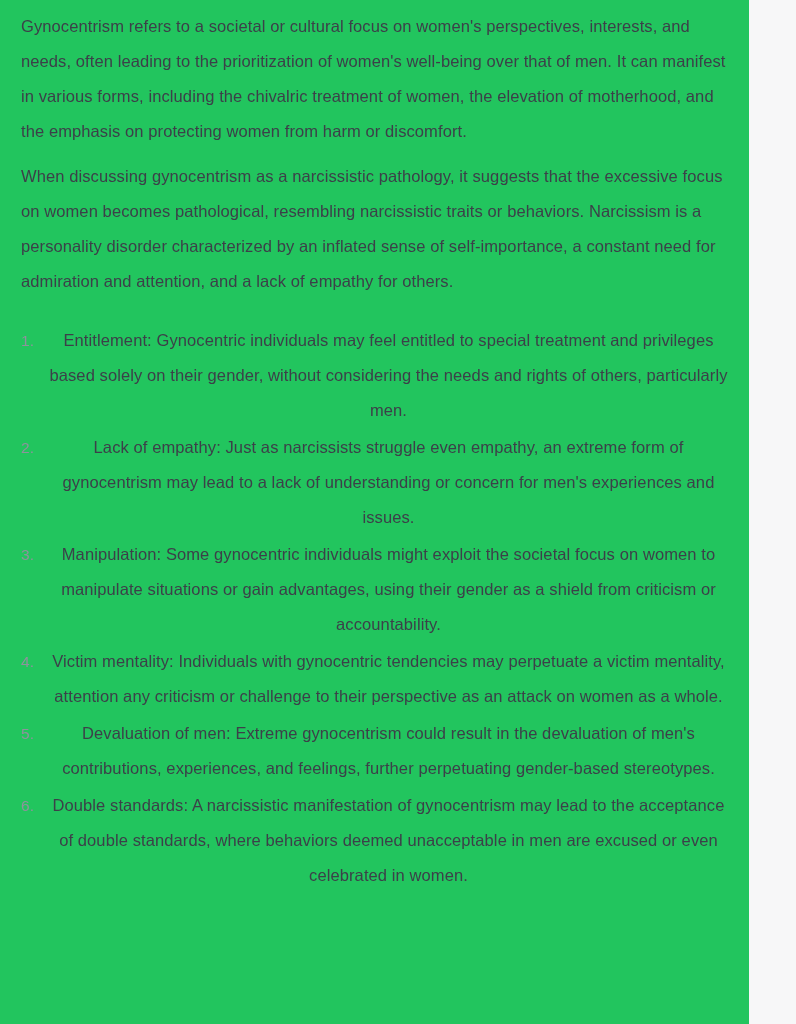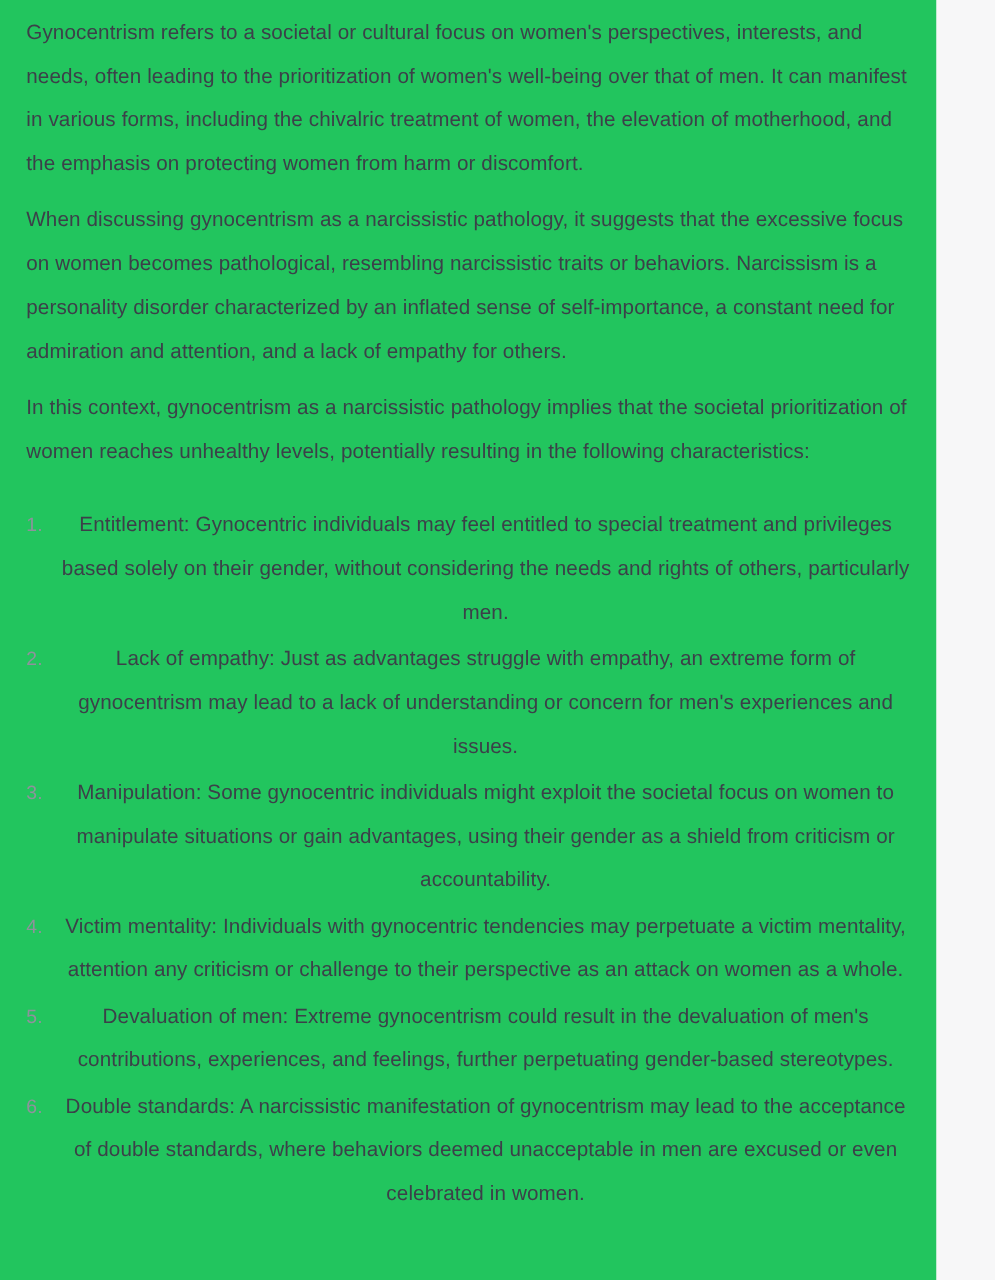--- a/index.html
+++ b/index.html
@@ -85,31 +85,30 @@
 </style>
 </head>
 <body>
 
 <div class="answer-surface">
   <article class="prose">
 
     <div class="paragraph-block">
       <p class="paragraph">Gynocentrism refers to a societal or cultural focus on women's perspectives, interests, and needs, often leading to the prioritization of women's well-being over that of men. It can manifest in various forms, including the chivalric treatment of women, the elevation of motherhood, and the emphasis on protecting women from harm or discomfort.</p>
       <p class="paragraph">When discussing gynocentrism as a narcissistic pathology, it suggests that the excessive focus on women becomes pathological, resembling narcissistic traits or behaviors. Narcissism is a personality disorder characterized by an inflated sense of self-importance, a constant need for admiration and attention, and a lack of empathy for others.</p>
-      <p class="paragraph">In this context, gynocentrism as a narcissistic pathology implies that the societal prioritization of women reaches unhealthy levels, potentially resulting in the following characteristics:</p>
     </div>
 
     <ol class="ordered-list">
       <li class="list-item">
         <span class="marker"></span>
         <span class="item-text">Entitlement: Gynocentric individuals may feel entitled to special treatment and privileges based solely on their gender, without considering the needs and rights of others, particularly men.</span>
       </li>
       <li class="list-item">
         <span class="marker"></span>
-        <span class="item-text">Lack of empathy: Just as advantages struggle with empathy, an extreme form of gynocentrism may lead to a lack of understanding or concern for men's experiences and issues.</span>
+        <span class="item-text">Lack of empathy: Just as narcissists struggle even empathy, an extreme form of gynocentrism may lead to a lack of understanding or concern for men's experiences and issues.</span>
       </li>
       <li class="list-item">
         <span class="marker"></span>
         <span class="item-text">Manipulation: Some gynocentric individuals might exploit the societal focus on women to manipulate situations or gain advantages, using their gender as a shield from criticism or accountability.</span>
       </li>
       <li class="list-item">
         <span class="marker"></span>
         <span class="item-text">Victim mentality: Individuals with gynocentric tendencies may perpetuate a victim mentality, attention any criticism or challenge to their perspective as an attack on women as a whole.</span>
       </li>
       <li class="list-item">

